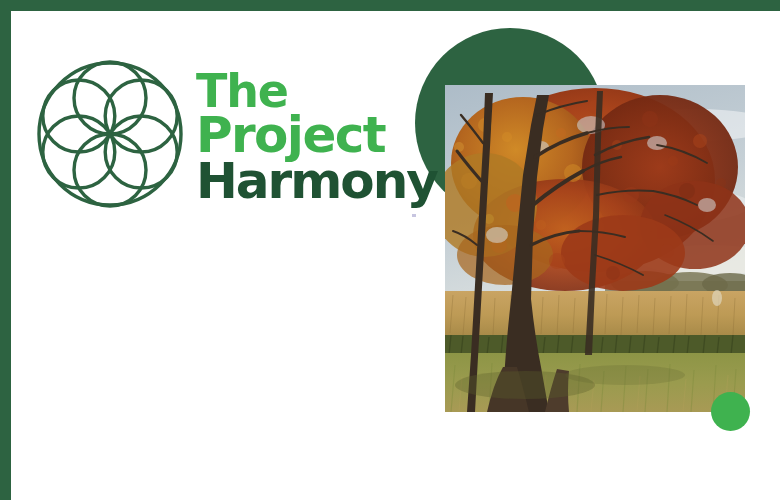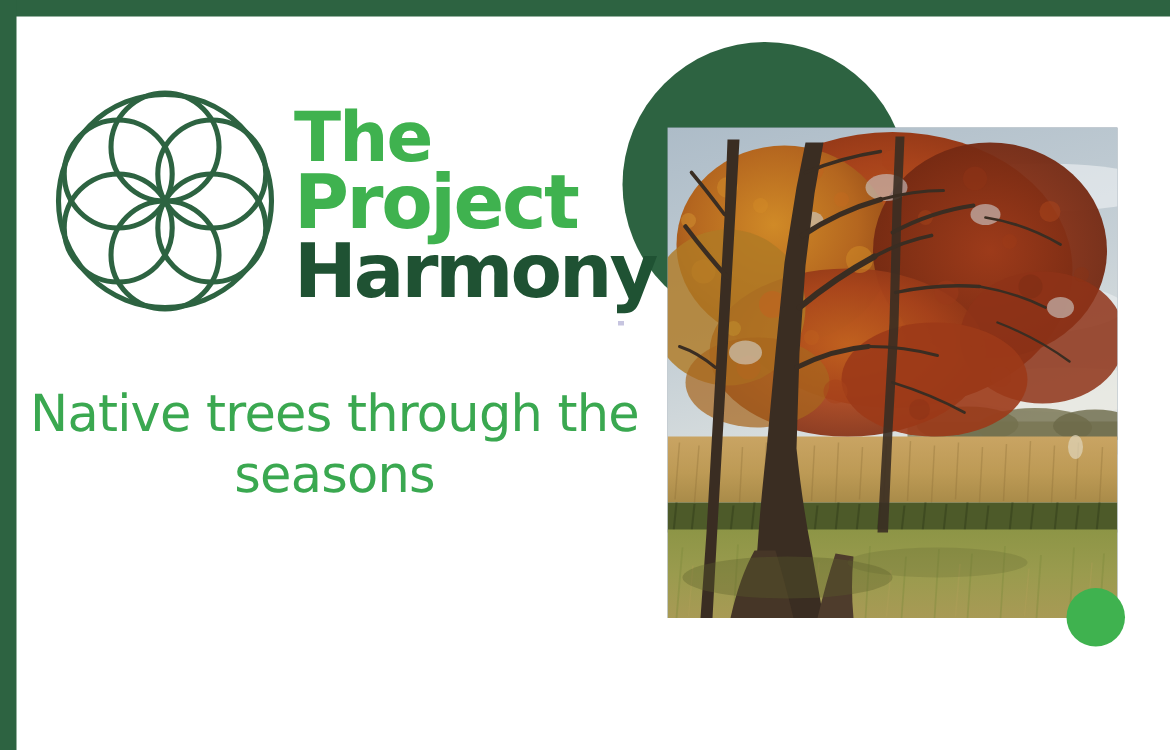--- a/index.html
+++ b/index.html
@@ -376,16 +376,15 @@
       </svg>
     </div>
     <div class="logo-wordmark">
       <span class="wm-line wm-the">The</span>
       <span class="wm-line wm-project">Project</span>
       <span class="wm-line wm-harmony">Harmony</span>
     </div>
   </div>
 
   <div class="headline">
-    <span class="headline-sub">Native trees through the seasons</span>
   </div>
 
 </div>
 
 </body></html>

